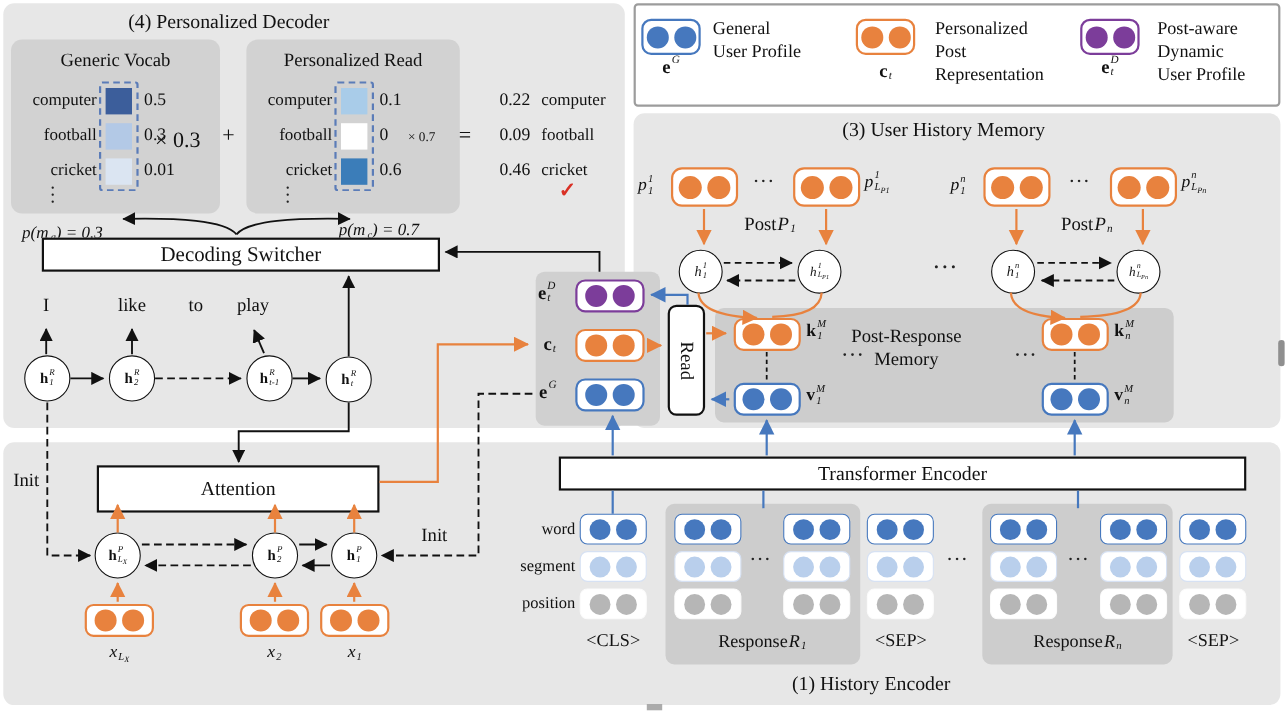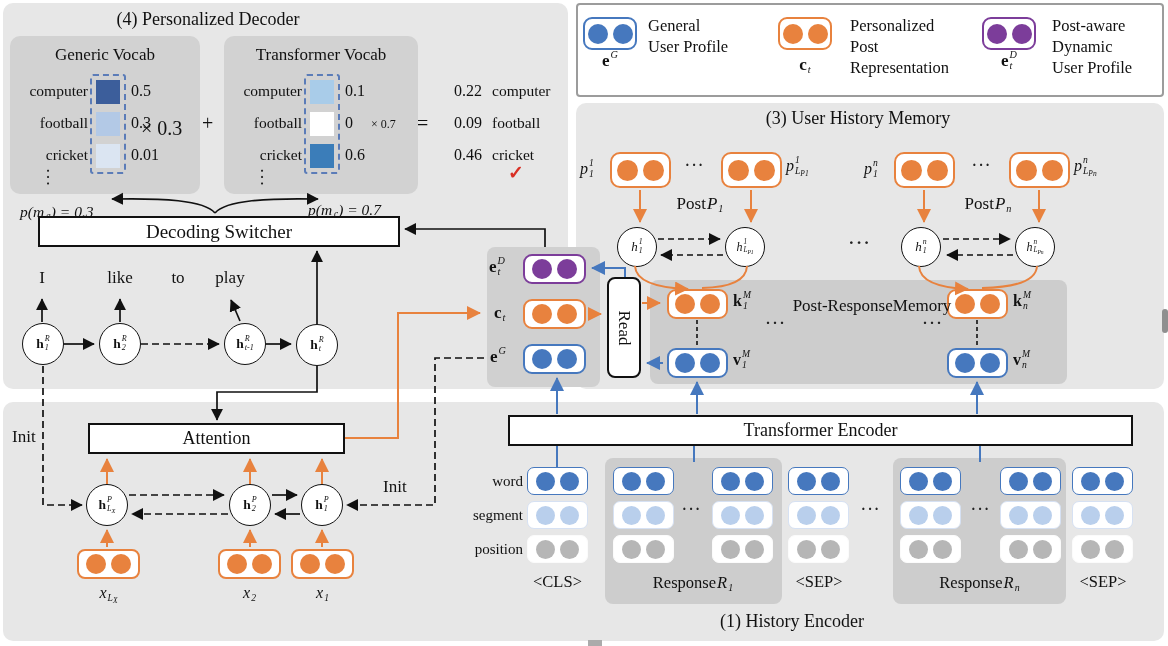--- a/index.html
+++ b/index.html
@@ -112,21 +112,21 @@
     <div class="cell" style="background-color: rgb(219, 229, 242);"></div>
   </div>
   <div class="abs z3" style="left:131px;top:82px;font-size:16px">0.5</div>
   <div class="abs z3" style="left:131px;top:114px;font-size:16px">0.3</div>
   <div class="abs z3" style="left:131px;top:146px;font-size:16px">0.01</div>
   <div class="abs z3" style="left:141px;top:117px;font-size:20px">× 0.3</div>
   <div class="abs z3 vd" style="left:38px;top:170px;font-size:13px">···</div>
 
   <div class="abs z3" style="left:202px;top:112px;font-size:20px">+</div>
 
-  <div class="abs ctr z3" style="left:224px;top:45px;width:194px;font-size:17px">Transformer Vocab</div>
+  <div class="abs ctr z3" style="left:224px;top:45px;width:194px;font-size:17px">Personalized Read</div>
   <div class="abs rt z3" style="left:222px;top:82px;width:80px;font-size:15.5px">computer</div>
   <div class="abs rt z3" style="left:222px;top:114px;width:80px;font-size:15.5px">football</div>
   <div class="abs rt z3" style="left:222px;top:146px;width:80px;font-size:15.5px">cricket</div>
   <div class="abs strip z3" style="left:304px;top:74px">
     <div class="cell" style="background-color: rgb(169, 204, 233);"></div>
     <div class="cell" style="background-color: rgb(255, 255, 255);"></div>
     <div class="cell" style="background-color: rgb(59, 125, 185);"></div>
   </div>
   <div class="abs z3" style="left:345px;top:82px;font-size:16px">0.1</div>
   <div class="abs z3" style="left:345px;top:114px;font-size:16px">0</div>
@@ -190,21 +190,21 @@
       </span>
     </div>
   <div class="abs circle z3 m" style="left:296px;top:324px;width:42px;height:42px;font-size:13.5px">
       <span class="mb mbold">h</span>
       <span class="mstk">
         <span class="msup">R</span>
         <span class="msub">t</span>
       </span>
     </div>
 
-  <div class="abs wbox z3" style="left:88px;top:423px;width:257px;height:31px;font-size:18px">Attention</div>
+  <div class="abs wbox z3" style="left:88px;top:423px;width:257px;height:43px;font-size:18px">Attention</div>
   <div class="abs z3" style="left:12px;top:427px;font-size:17px">Init</div>
   <div class="abs z3" style="left:383px;top:477px;font-size:17px">Init</div>
 
   <div class="abs circle z3 m" style="left:86px;top:484px;width:42px;height:42px;font-size:13.5px">
       <span class="mb mbold">h</span>
       <span class="mstk">
         <span class="msup">P</span>
         <span class="msub">L<span class="msub2">X</span></span>
       </span>
     </div>
@@ -388,21 +388,21 @@
   <div class="abs pill pill-kv c-blue z3" style="left:947px;top:348px"></div>
   <div class="abs z3 m" style="left:1013px;top:349px;font-size:16px">
       <span class="mb mbold">v</span>
       <span class="mstk">
         <span class="msup">M</span>
         <span class="msub">n</span>
       </span>
     </div>
 
   <div class="abs ctr z3 hd" style="left:763px;top:315px;width:26px;font-size:15px">···</div>
-  <div class="abs ctr z3" style="left:784px;top:295px;width:176px;font-size:17px;line-height:21px;">
+  <div class="abs ctr z3" style="left:736px;top:295px;width:176px;font-size:17px;line-height:21px;flex-direction:column">
     <span>Post-Response</span>
     <span>Memory</span>
   </div>
   <div class="abs ctr z3 hd" style="left:920px;top:315px;width:26px;font-size:15px">···</div>
 
   <div class="abs wbox z3" style="left:508px;top:415px;width:625px;height:31px;font-size:18px">Transformer Encoder</div>
 
   <div class="abs rt z3" style="left:440px;top:473px;width:83px;font-size:15px">word</div>
   <div class="abs rt z3" style="left:440px;top:507px;width:83px;font-size:15px">segment</div>
   <div class="abs rt z3" style="left:440px;top:541px;width:83px;font-size:15px">position</div>

